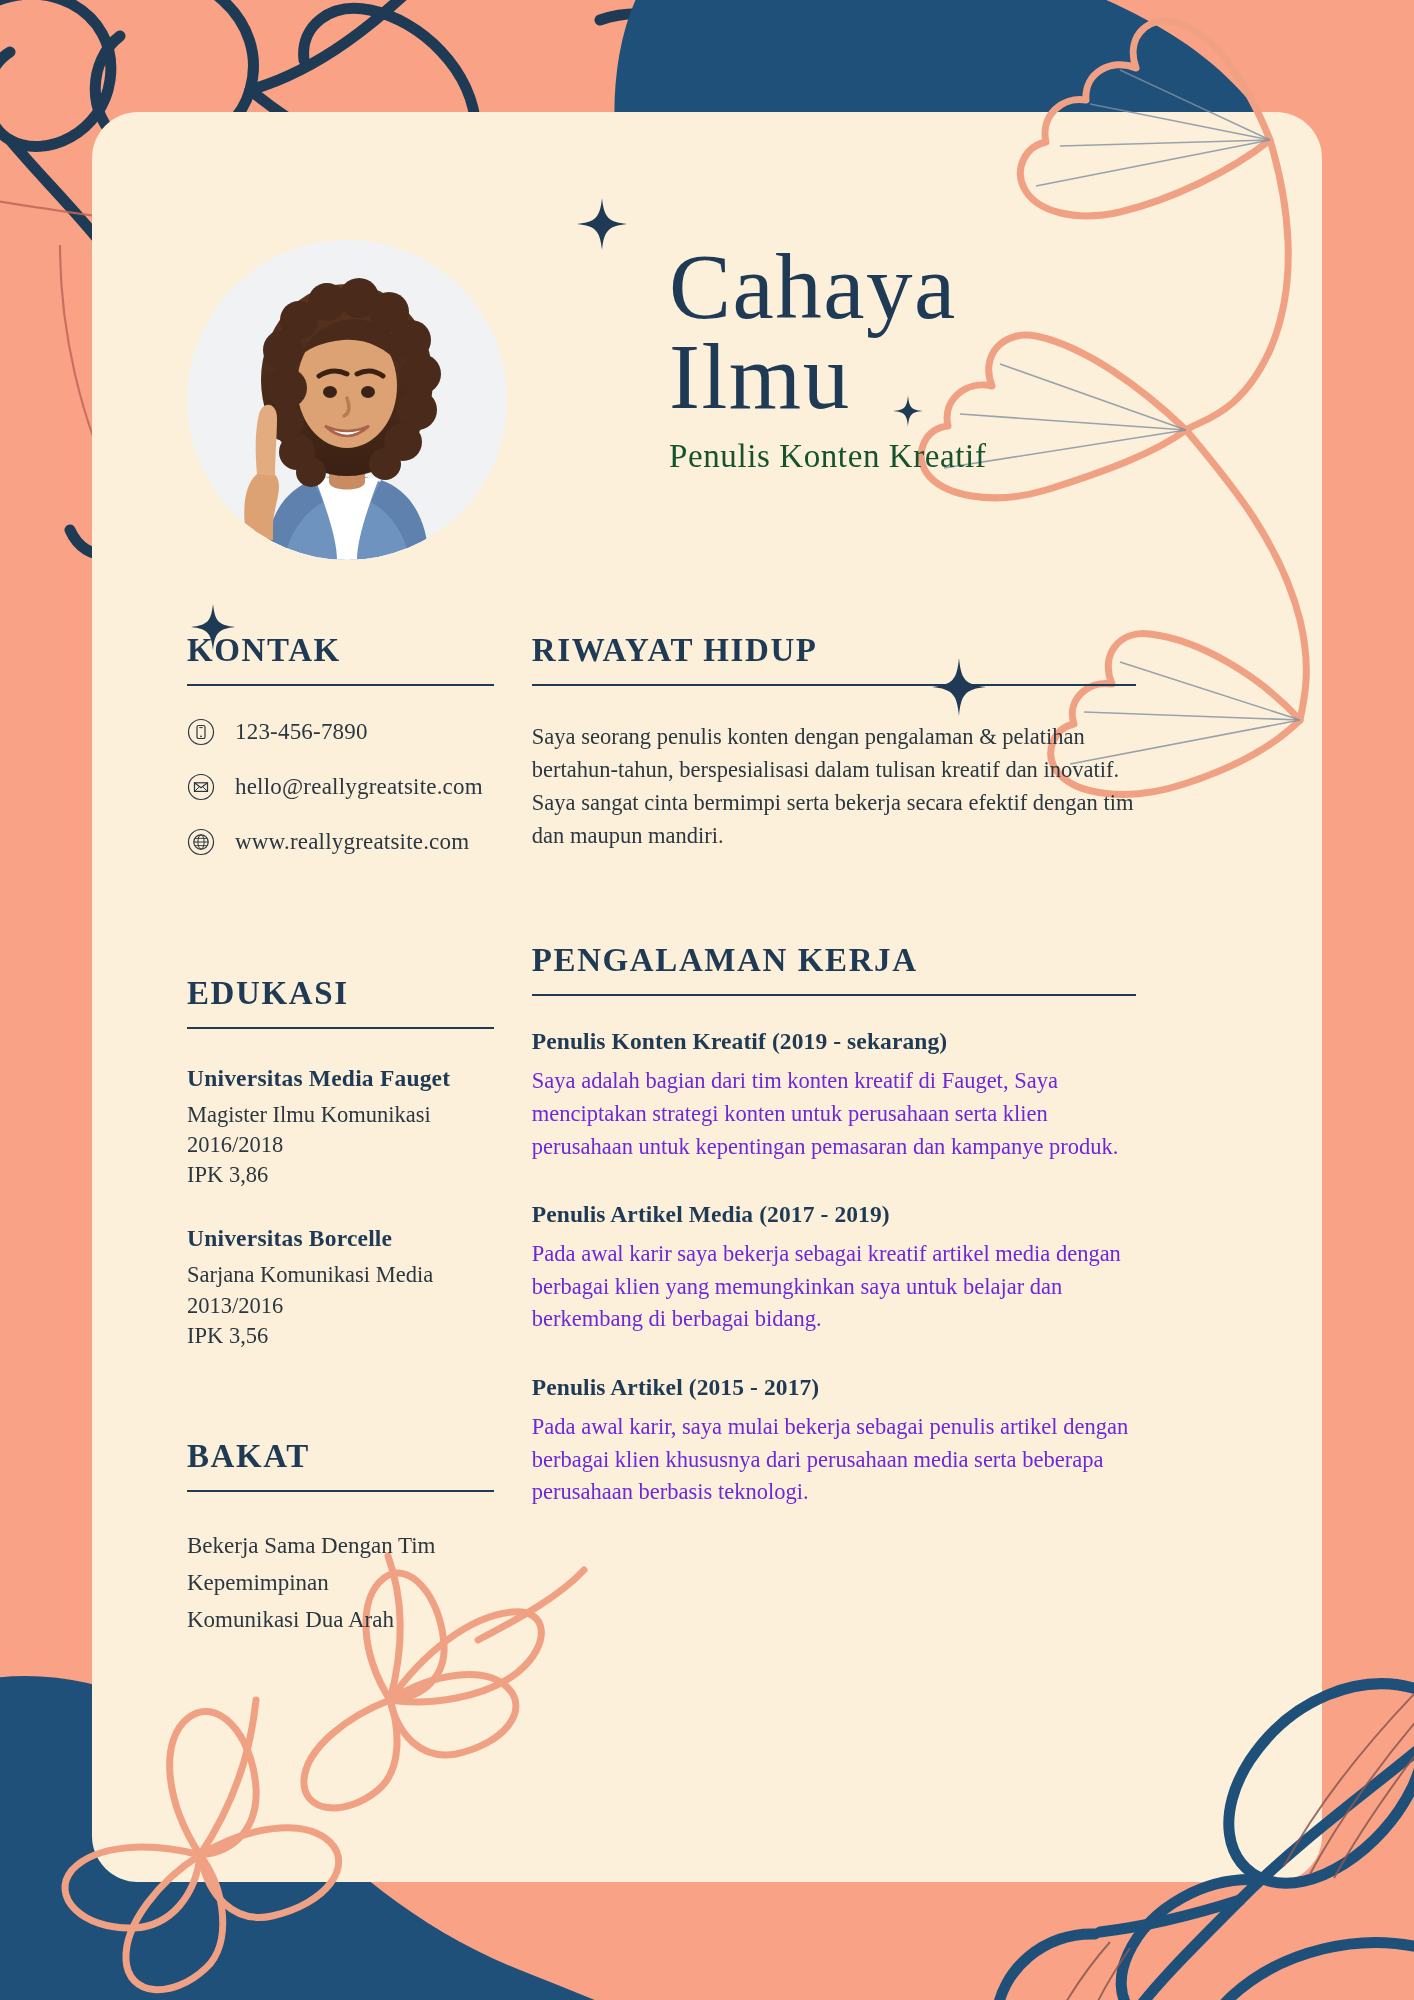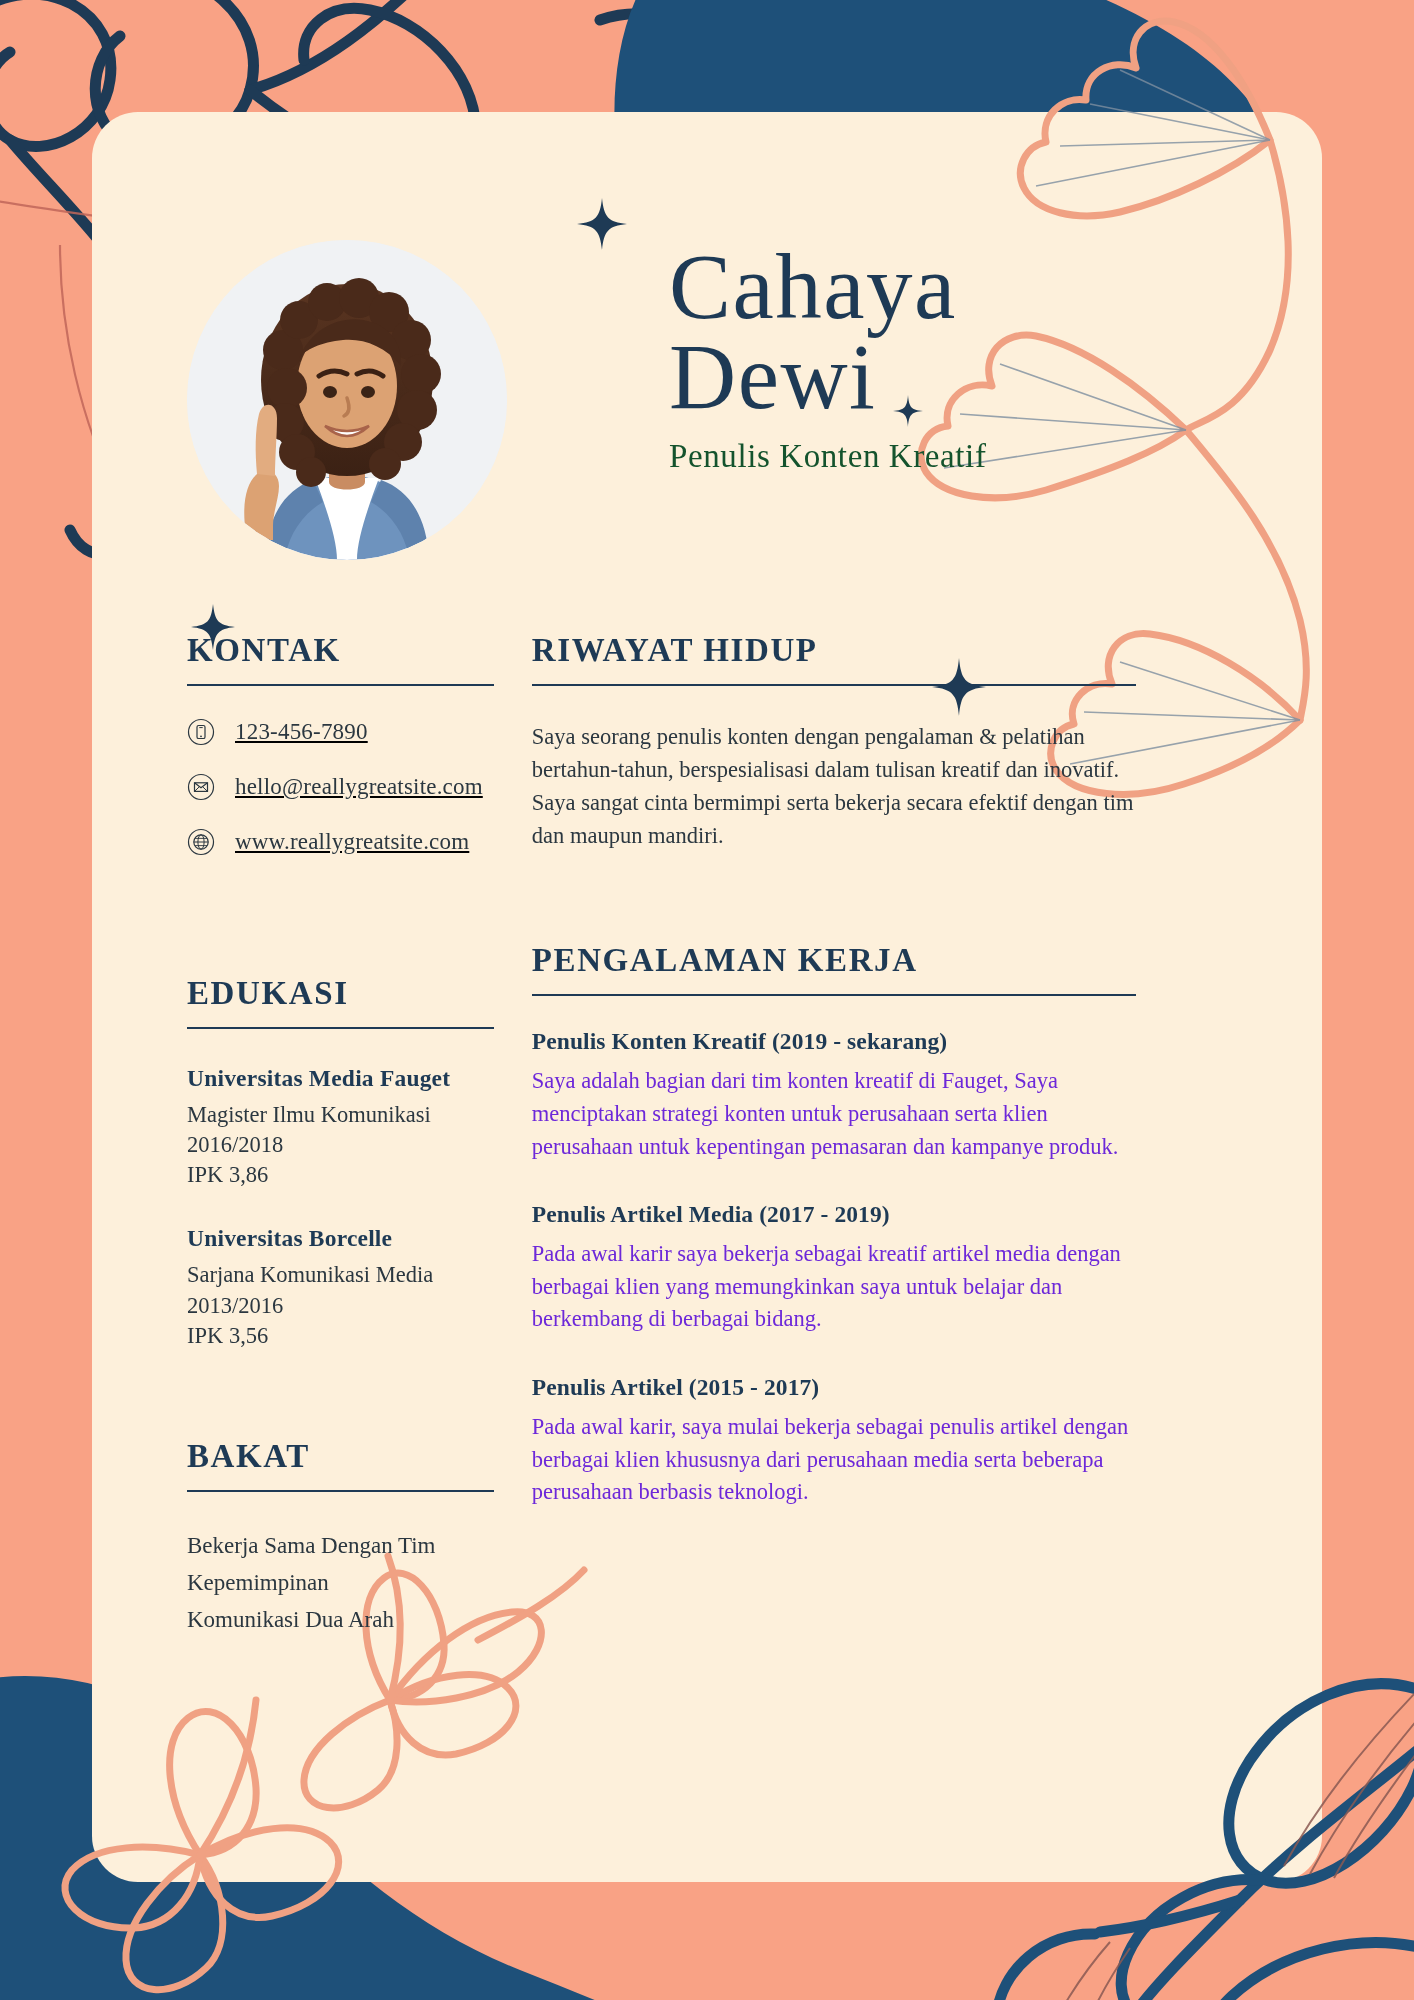--- a/index.html
+++ b/index.html
@@ -124,21 +124,21 @@
     text-transform: uppercase;
   }
   .sec-rule {
     height: 2px;
     background: #1E3A55;
     margin-top: 15px;
     width: 100%;
   }
 
   
-  .contact-list { margin-top: 32px; text-decoration: underline; }
+  .contact-list { margin-top: 32px; }
   .contact-row {
     display: flex;
     align-items: center;
     gap: 20px;
     margin-bottom: 27px;
   }
   .contact-row .ico {
     width: 28px; height: 28px;
     flex: 0 0 28px;
     display: flex; align-items: center; justify-content: center;
@@ -373,21 +373,21 @@
                        C 92 258, 86 272, 86 286 L 86 300 Z" fill="#DCA273"></path>
               <path d="M70 234 C 68 212, 68 190, 72 174 C 76 160, 90 162, 90 178
                        C 90 196, 88 218, 88 236 Z" fill="#E2AC80"></path>
             </g>
           </g>
         </svg>
       </div>
 
       <div class="name-block">
         <div class="name">Cahaya
-Dewi</div>
+Ilmu</div>
         <div class="role">Penulis Konten Kreatif</div>
       </div>
     </div>
 
     <div class="columns">
 
       <div class="col-left">
 
         <div class="section">
           <div class="sec-head">KONTAK</div>

